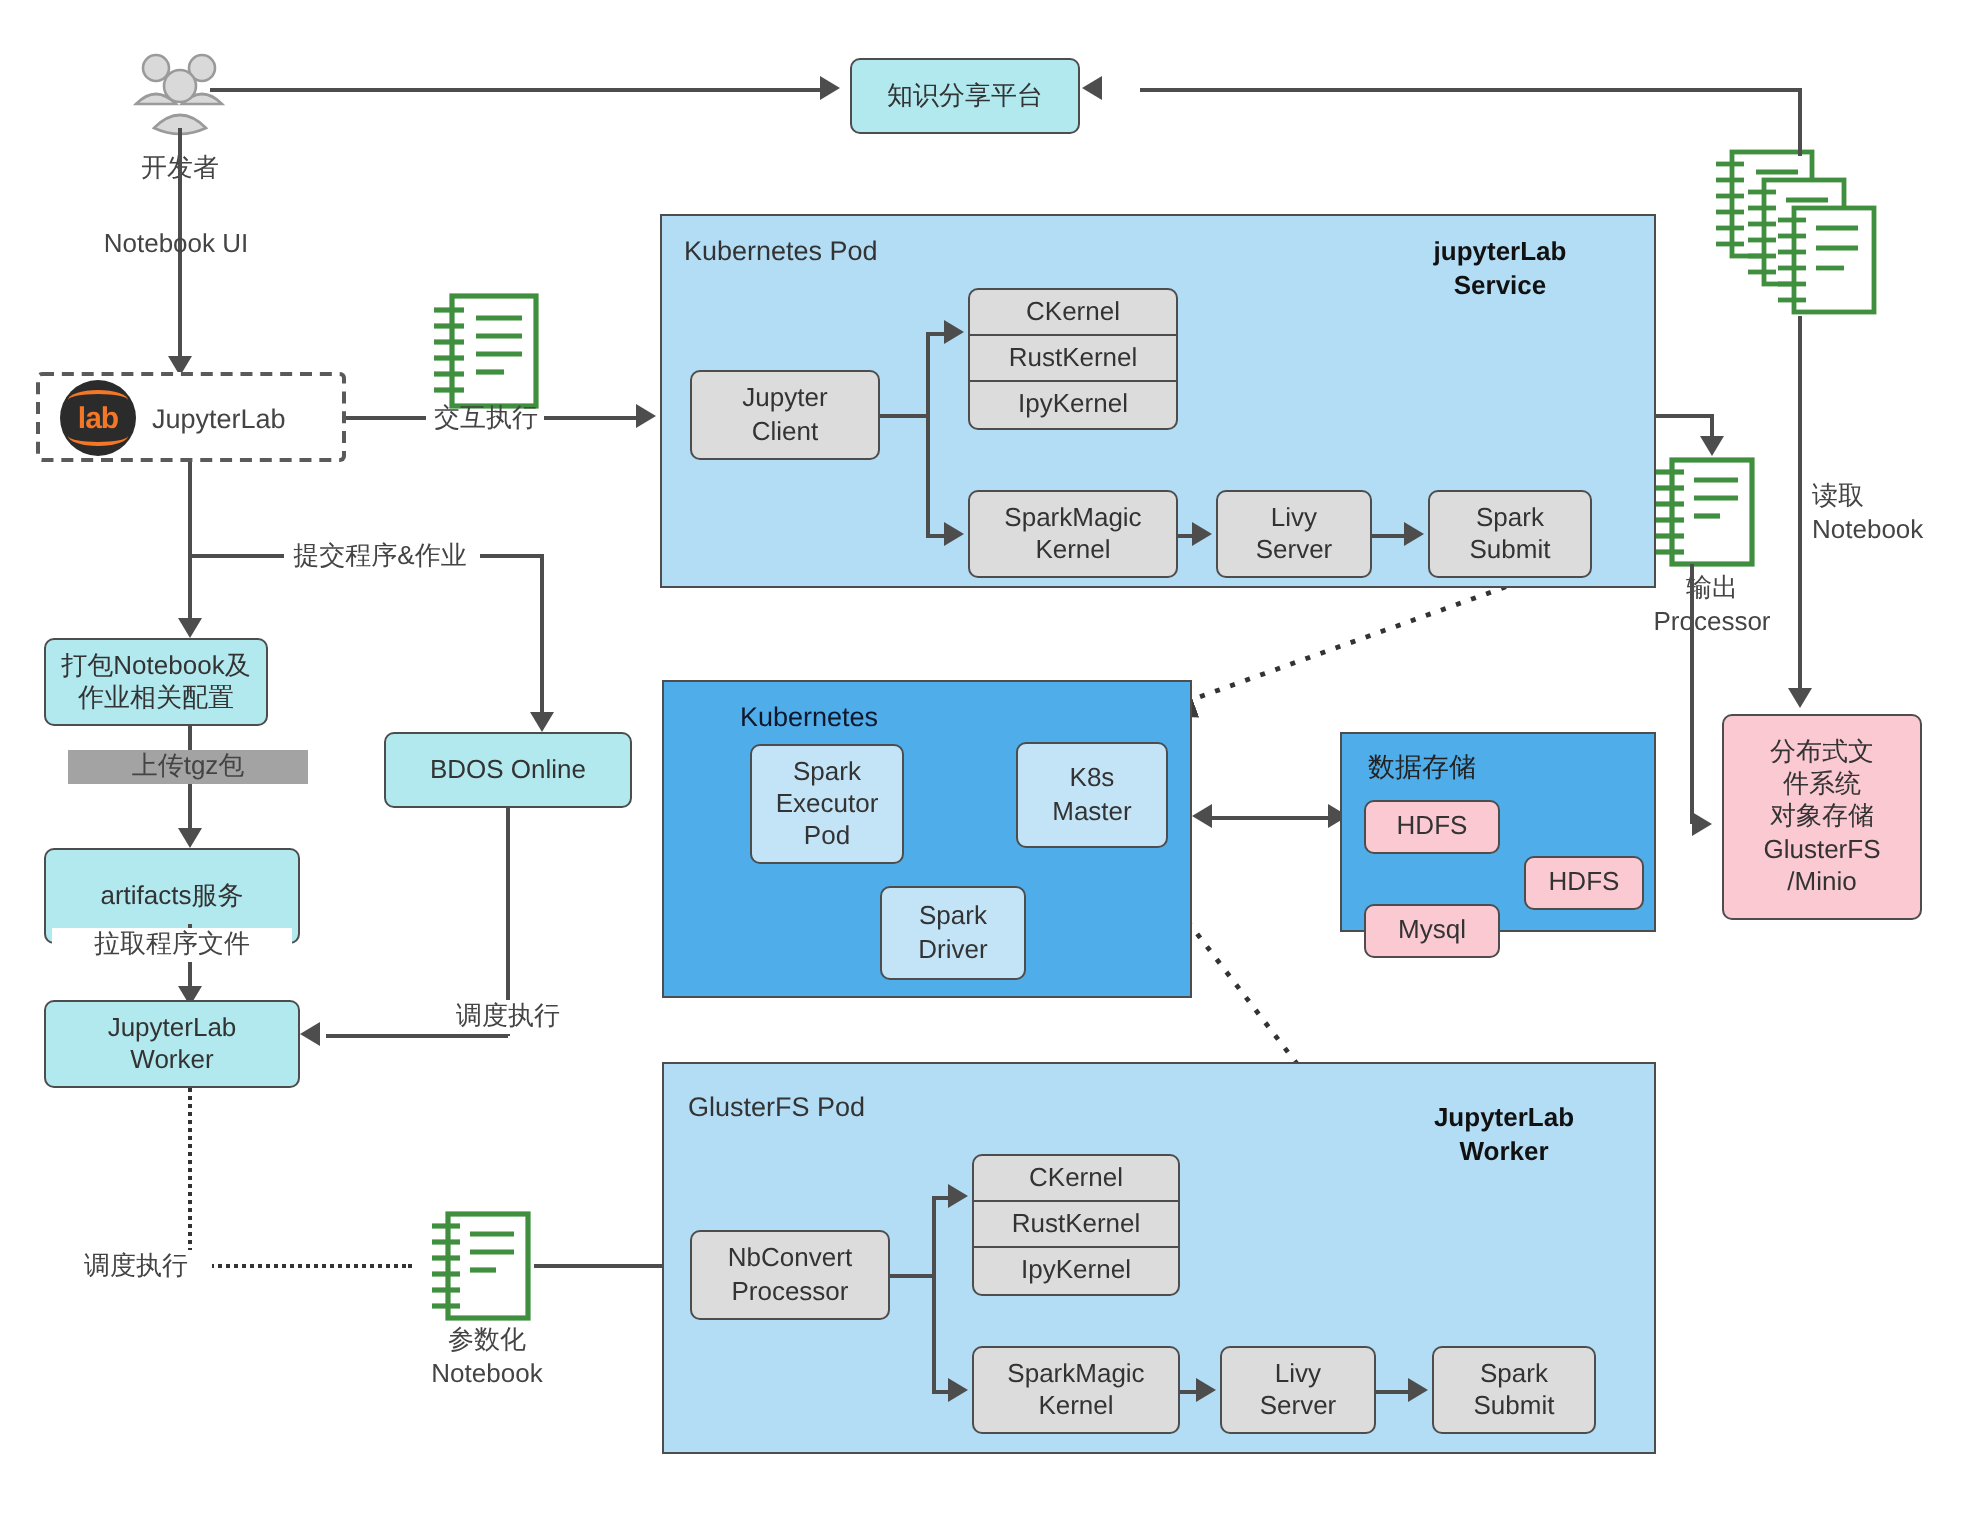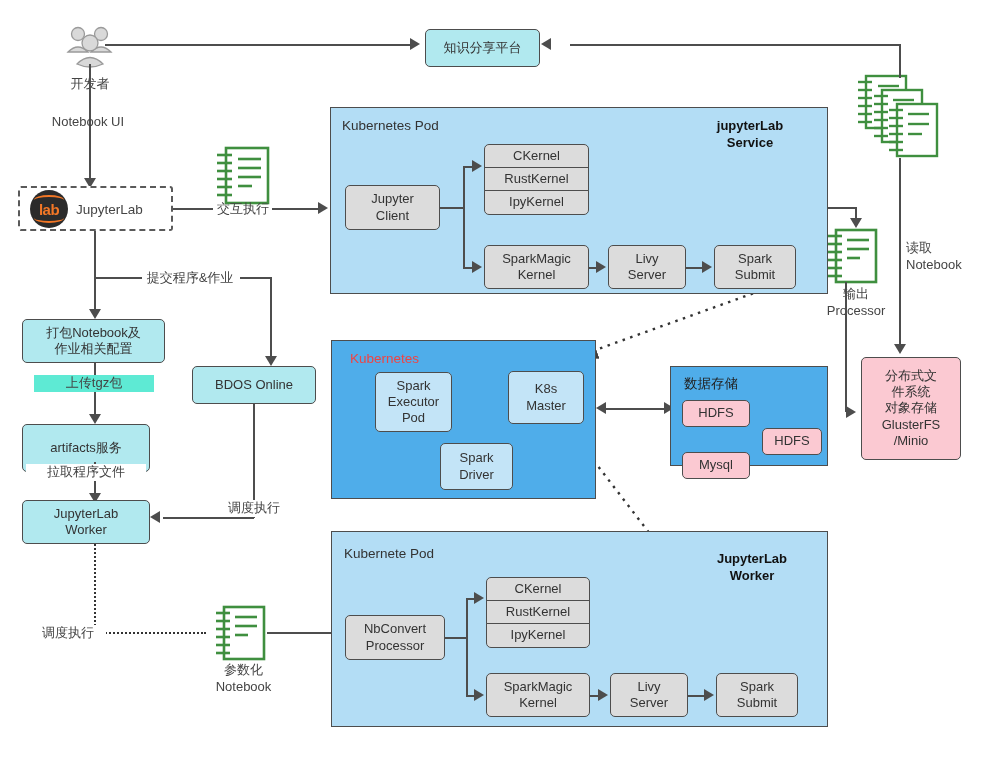--- a/index.html
+++ b/index.html
@@ -202,28 +202,28 @@
 
   <div class="ln lnv abs" style="left:94px;top:231px;height:82px;"></div>
   <div class="ah ah-d abs" style="left:89px;top:309px;"></div>
 
   <div class="ln lnh abs" style="left:94px;top:277px;width:48px;"></div>
   <div class="ln lnh abs" style="left:240px;top:277px;width:32px;"></div>
   <div class="ln lnv abs" style="left:270px;top:277px;height:83px;"></div>
   <div class="ah ah-d abs" style="left:265px;top:356px;"></div>
   <div class="lbl" style="left:138px;top:270px;width:104px;">提交程序&amp;作业</div>
 
-  <div class="abs node cyan" style="left:22px;top:319px;width:143px;height:44px;text-align:center;">
+  <div class="abs node cyan" style="left:22px;top:319px;width:112px;height:44px;text-align:center;">
     <span style="white-space:pre-line;">打包Notebook及
 作业相关配置</span>
   </div>
 
   <div class="ln lnv abs" style="left:94px;top:363px;height:55px;"></div>
   <div class="ah ah-d abs" style="left:89px;top:414px;"></div>
-  <div class="lbl" style="left:34px;top:375px;width:120px;background:#5eead4;">上传tgz包</div>
+  <div class="lbl" style="left:34px;top:375px;width:120px;background:#a3a3a3;">上传tgz包</div>
 
   <div class="abs node cyan" style="left:22px;top:424px;width:128px;height:48px;">
     <span>artifacts服务</span>
   </div>
 
   <div class="ln lnv abs" style="left:94px;top:462px;height:36px;"></div>
   <div class="ah ah-d abs" style="left:89px;top:493px;"></div>
   <div class="lbl" style="left:26px;top:464px;width:120px;background:#fff;">拉取程序文件</div>
 
   <div class="abs node cyan" style="left:22px;top:500px;width:128px;height:44px;">
@@ -304,21 +304,21 @@
 
   <div class="ln lnv abs" style="left:845px;top:282px;height:130px;"></div>
   <div class="ah ah-r abs" style="left:846px;top:406px;"></div>
 
   <div class="ln lnv abs" style="left:899px;top:158px;height:190px;"></div>
   <div class="ah ah-d abs" style="left:894px;top:344px;"></div>
   <div class="lbl" style="left:906px;top:240px;width:74px;white-space:pre-line;text-align:left;">读取
 Notebook</div>
 
   <div class="abs panel-blue" style="left:331px;top:340px;width:265px;height:159px;"></div>
-  <div class="lbl panel-title" style="left:350px;top:350px;width:110px;text-align:left;color:#ef4444;">Kubernetes</div>
+  <div class="lbl panel-title" style="left:370px;top:350px;width:110px;text-align:left;color:#0f172a;">Kubernetes</div>
 
   <div class="abs node lblue" style="left:375px;top:372px;width:77px;height:60px;">
     <span style="white-space:pre-line;">Spark
 Executor
 Pod</span>
   </div>
   <div class="abs node lblue" style="left:508px;top:371px;width:76px;height:53px;">
     <span style="white-space:pre-line;">K8s
 Master</span>
   </div>
@@ -345,21 +345,21 @@
 
   <div class="abs node pink" style="left:861px;top:357px;width:100px;height:103px;font-size:13px;">
     <span style="white-space:pre-line;">分布式文
 件系统
 对象存储
 GlusterFS
 /Minio</span>
   </div>
 
   <div class="abs panel-lblue" style="left:331px;top:531px;width:497px;height:196px;"></div>
-  <div class="lbl panel-title" style="left:344px;top:545px;width:140px;text-align:left;">Kubernete Pod</div>
+  <div class="lbl panel-title" style="left:344px;top:545px;width:140px;text-align:left;">GlusterFS Pod</div>
   <div class="lbl bold" style="left:700px;top:551px;width:104px;white-space:pre-line;">JupyterLab
 Worker</div>
 
   <div class="abs node grey" style="left:345px;top:615px;width:100px;height:45px;">
     <span style="white-space:pre-line;">NbConvert
 Processor</span>
   </div>
 
   <div class="abs node grey sq" style="left:486px;top:577px;width:104px;height:24px;border-radius:5px 5px 0 0;">
     <span>CKernel</span>

